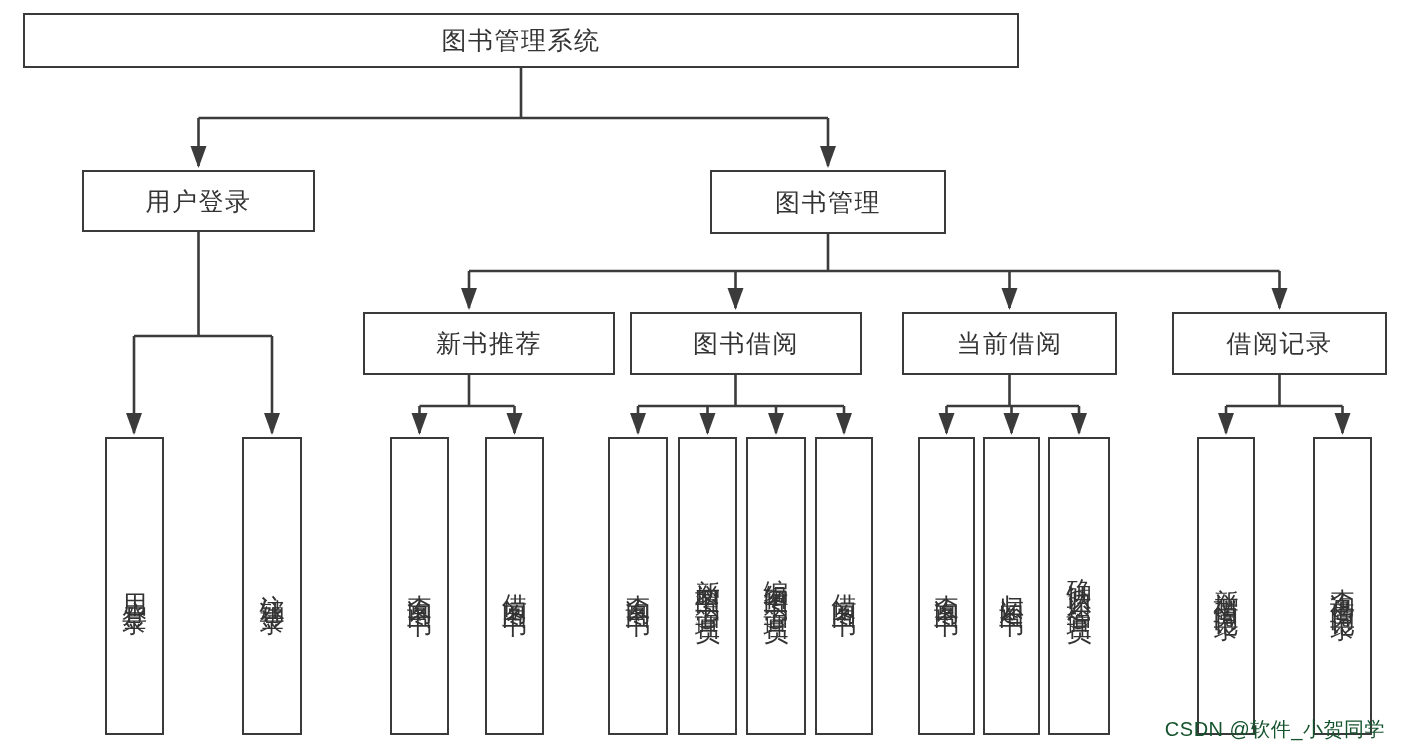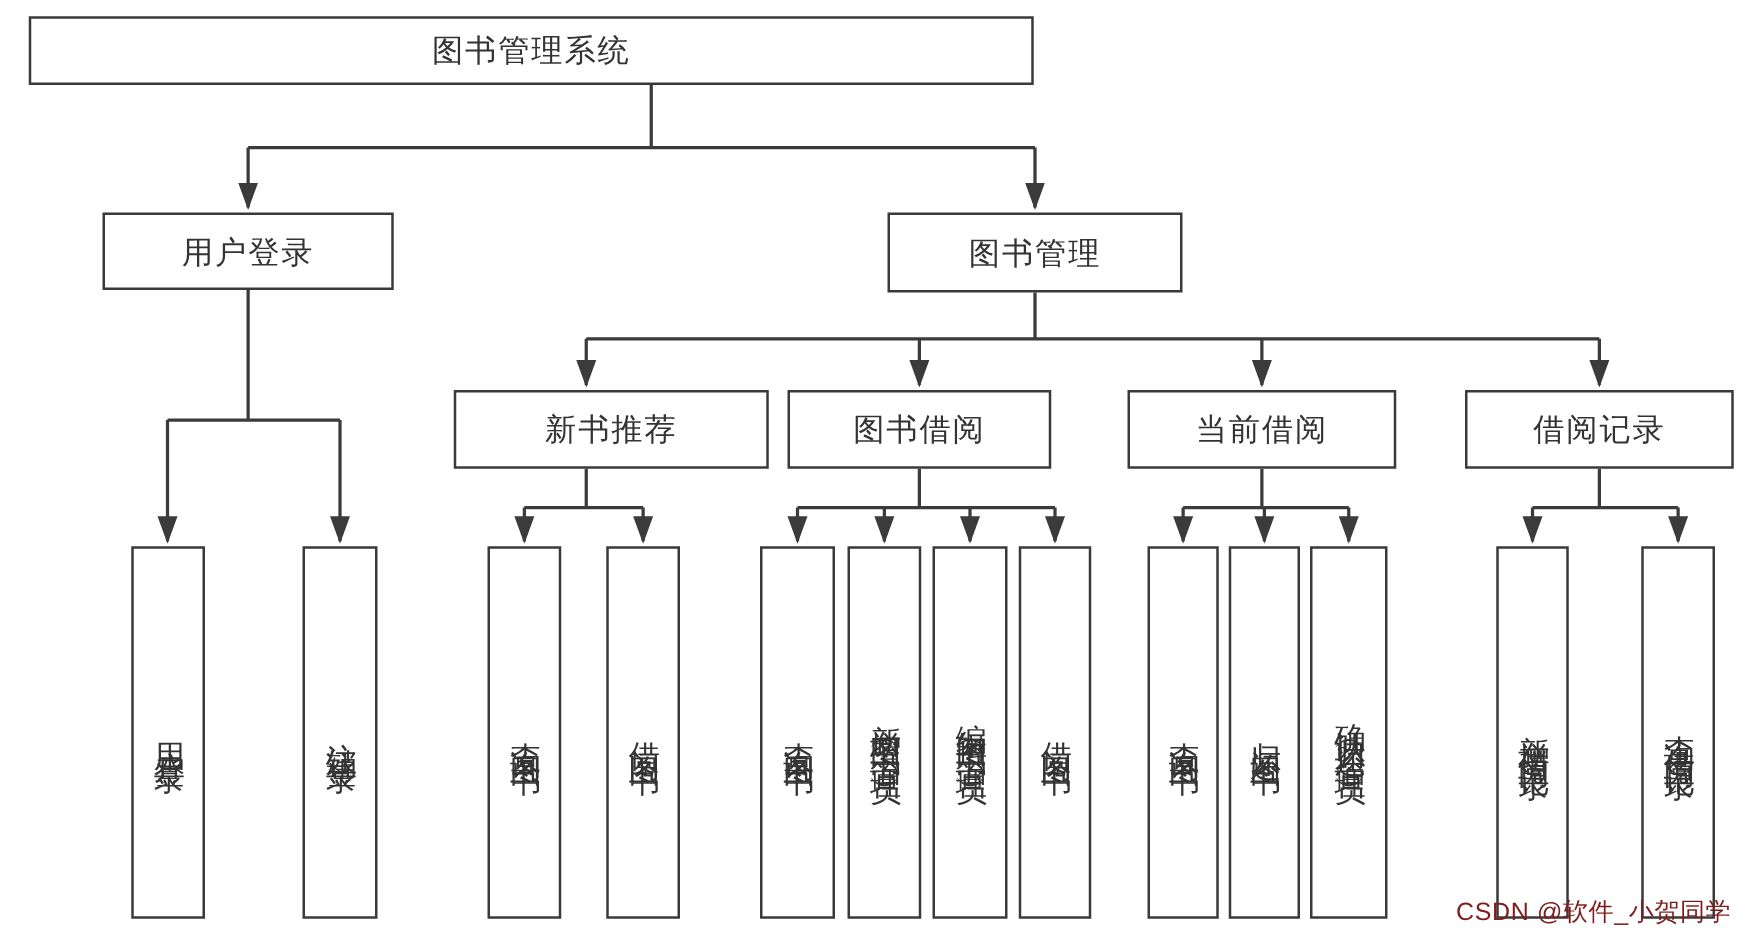--- a/index.html
+++ b/index.html
@@ -45,25 +45,25 @@
   }
   .vlabel {
     writing-mode: vertical-rl;
     text-orientation: mixed;
     font-size: 25px;
     letter-spacing: 6px;
     color: #333333;
     line-height: 1;
   }
   
-  .b-root { left: 23px;  top: 13px;  width: 804px; height: 55px; }
+  .b-root { left: 23px;  top: 13px;  width: 996px; height: 55px; }
   .b-l2a  { left: 82px;  top: 170px; width: 233px; height: 62px; }
   .b-l2b  { left: 710px; top: 170px; width: 236px; height: 64px; }
   .b-l3a  { left: 363px;  top: 312px; width: 252px; height: 63px; }
-  .b-l3b  { left: 630px;  top: 312px; width: 211px; height: 63px; }
+  .b-l3b  { left: 630px;  top: 312px; width: 232px; height: 63px; }
   .b-l3c  { left: 902px;  top: 312px; width: 215px; height: 63px; }
   .b-l3d  { left: 1172px; top: 312px; width: 215px; height: 63px; }
   .leaf { top: 437px; height: 298px; }
   .b-g1-1 { left: 105px;  width: 59px; }
   .b-g1-2 { left: 242px;  width: 60px; }
   .b-g2-1 { left: 390px;  width: 59px; }
   .b-g2-2 { left: 485px;  width: 59px; }
   .b-g3-1 { left: 608px;  width: 60px; }
   .b-g3-2 { left: 678px;  width: 59px; }
   .b-g3-3 { left: 746px;  width: 60px; }
@@ -72,21 +72,21 @@
   .b-g4-2 { left: 983px;  width: 57px; }
   .b-g4-3 { left: 1048px; width: 62px; }
   .b-g5-1 { left: 1197px; width: 58px; }
   .b-g5-2 { left: 1313px; width: 59px; }
   .watermark {
     position: absolute;
     right: 20px;
     bottom: 4px;
     font-size: 20px;
     letter-spacing: 0.5px;
-    color: #7f1d1d;
+    color: #14532d;
     z-index: 5;
     white-space: nowrap;
   }
 </style>
 </head>
 <body>
 
 <div class="canvas">
 
   <svg class="connectors" width="1405" height="747" viewBox="0 0 1405 747">

